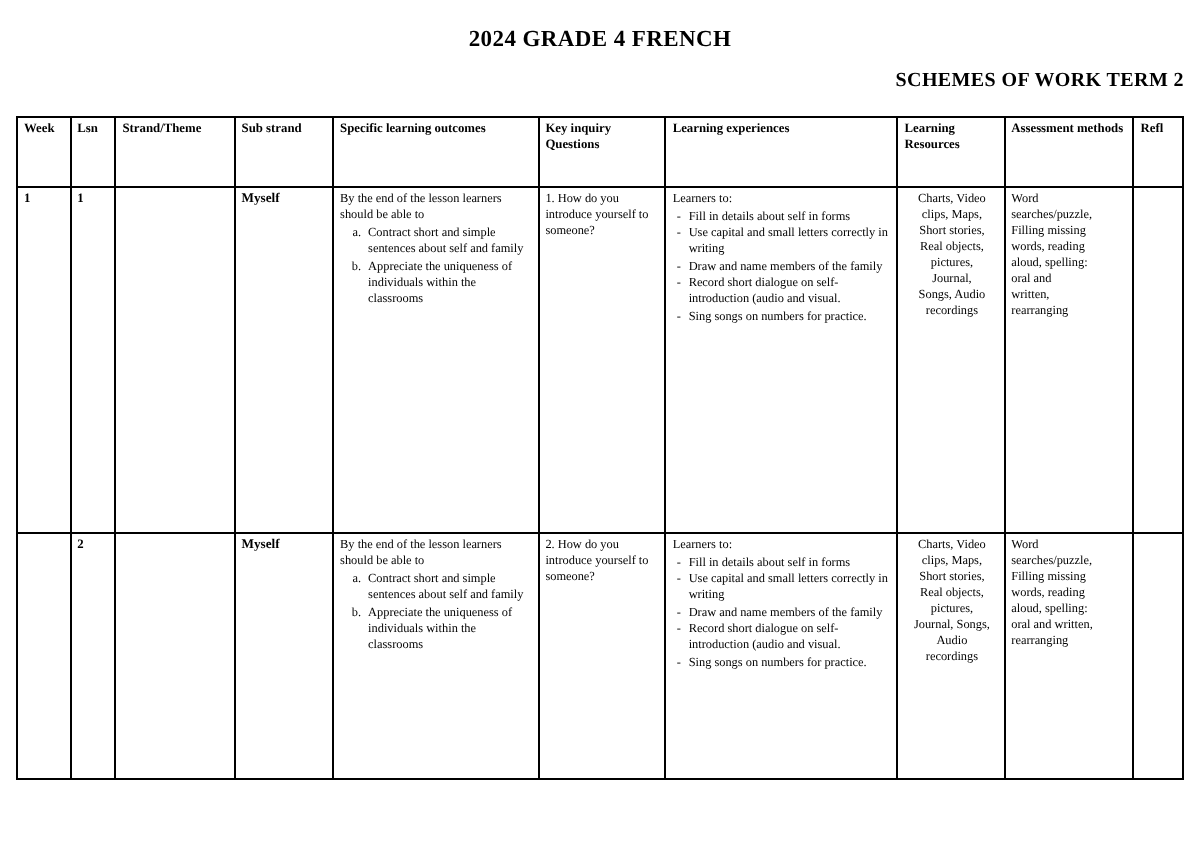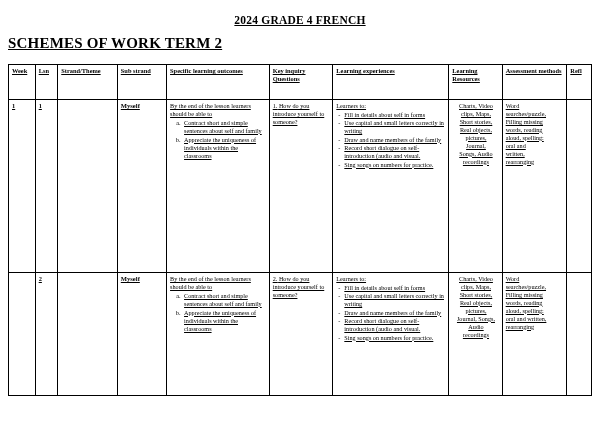--- a/index.html
+++ b/index.html
@@ -13,33 +13,32 @@
     font-family: "Liberation Serif", serif;
     color: #000000;
     overflow: hidden;
   }
   .page {
     width: 600px;
     height: 424px;
     box-sizing: border-box;
     padding: 14px 8px 0 8px;
     position: relative;
-    text-decoration: underline;
   }
   .doc-title {
     text-align: center;
     font-weight: bold;
     font-size: 11.5px;
     letter-spacing: 0.2px;
     margin: 0 0 9px 0;
   }
   .doc-subtitle {
-    text-align: left;
-    font-weight: bold;
-    font-size: 15px;
+    text-align: right;
+    font-weight: bold;
+    font-size: 10px;
     letter-spacing: 0.2px;
     margin: 0 0 12px 0;
   }
   table.schemes {
     width: 584px;
     border-collapse: collapse;
     table-layout: fixed;
     font-size: 6.2px;
     line-height: 1.28;
   }

